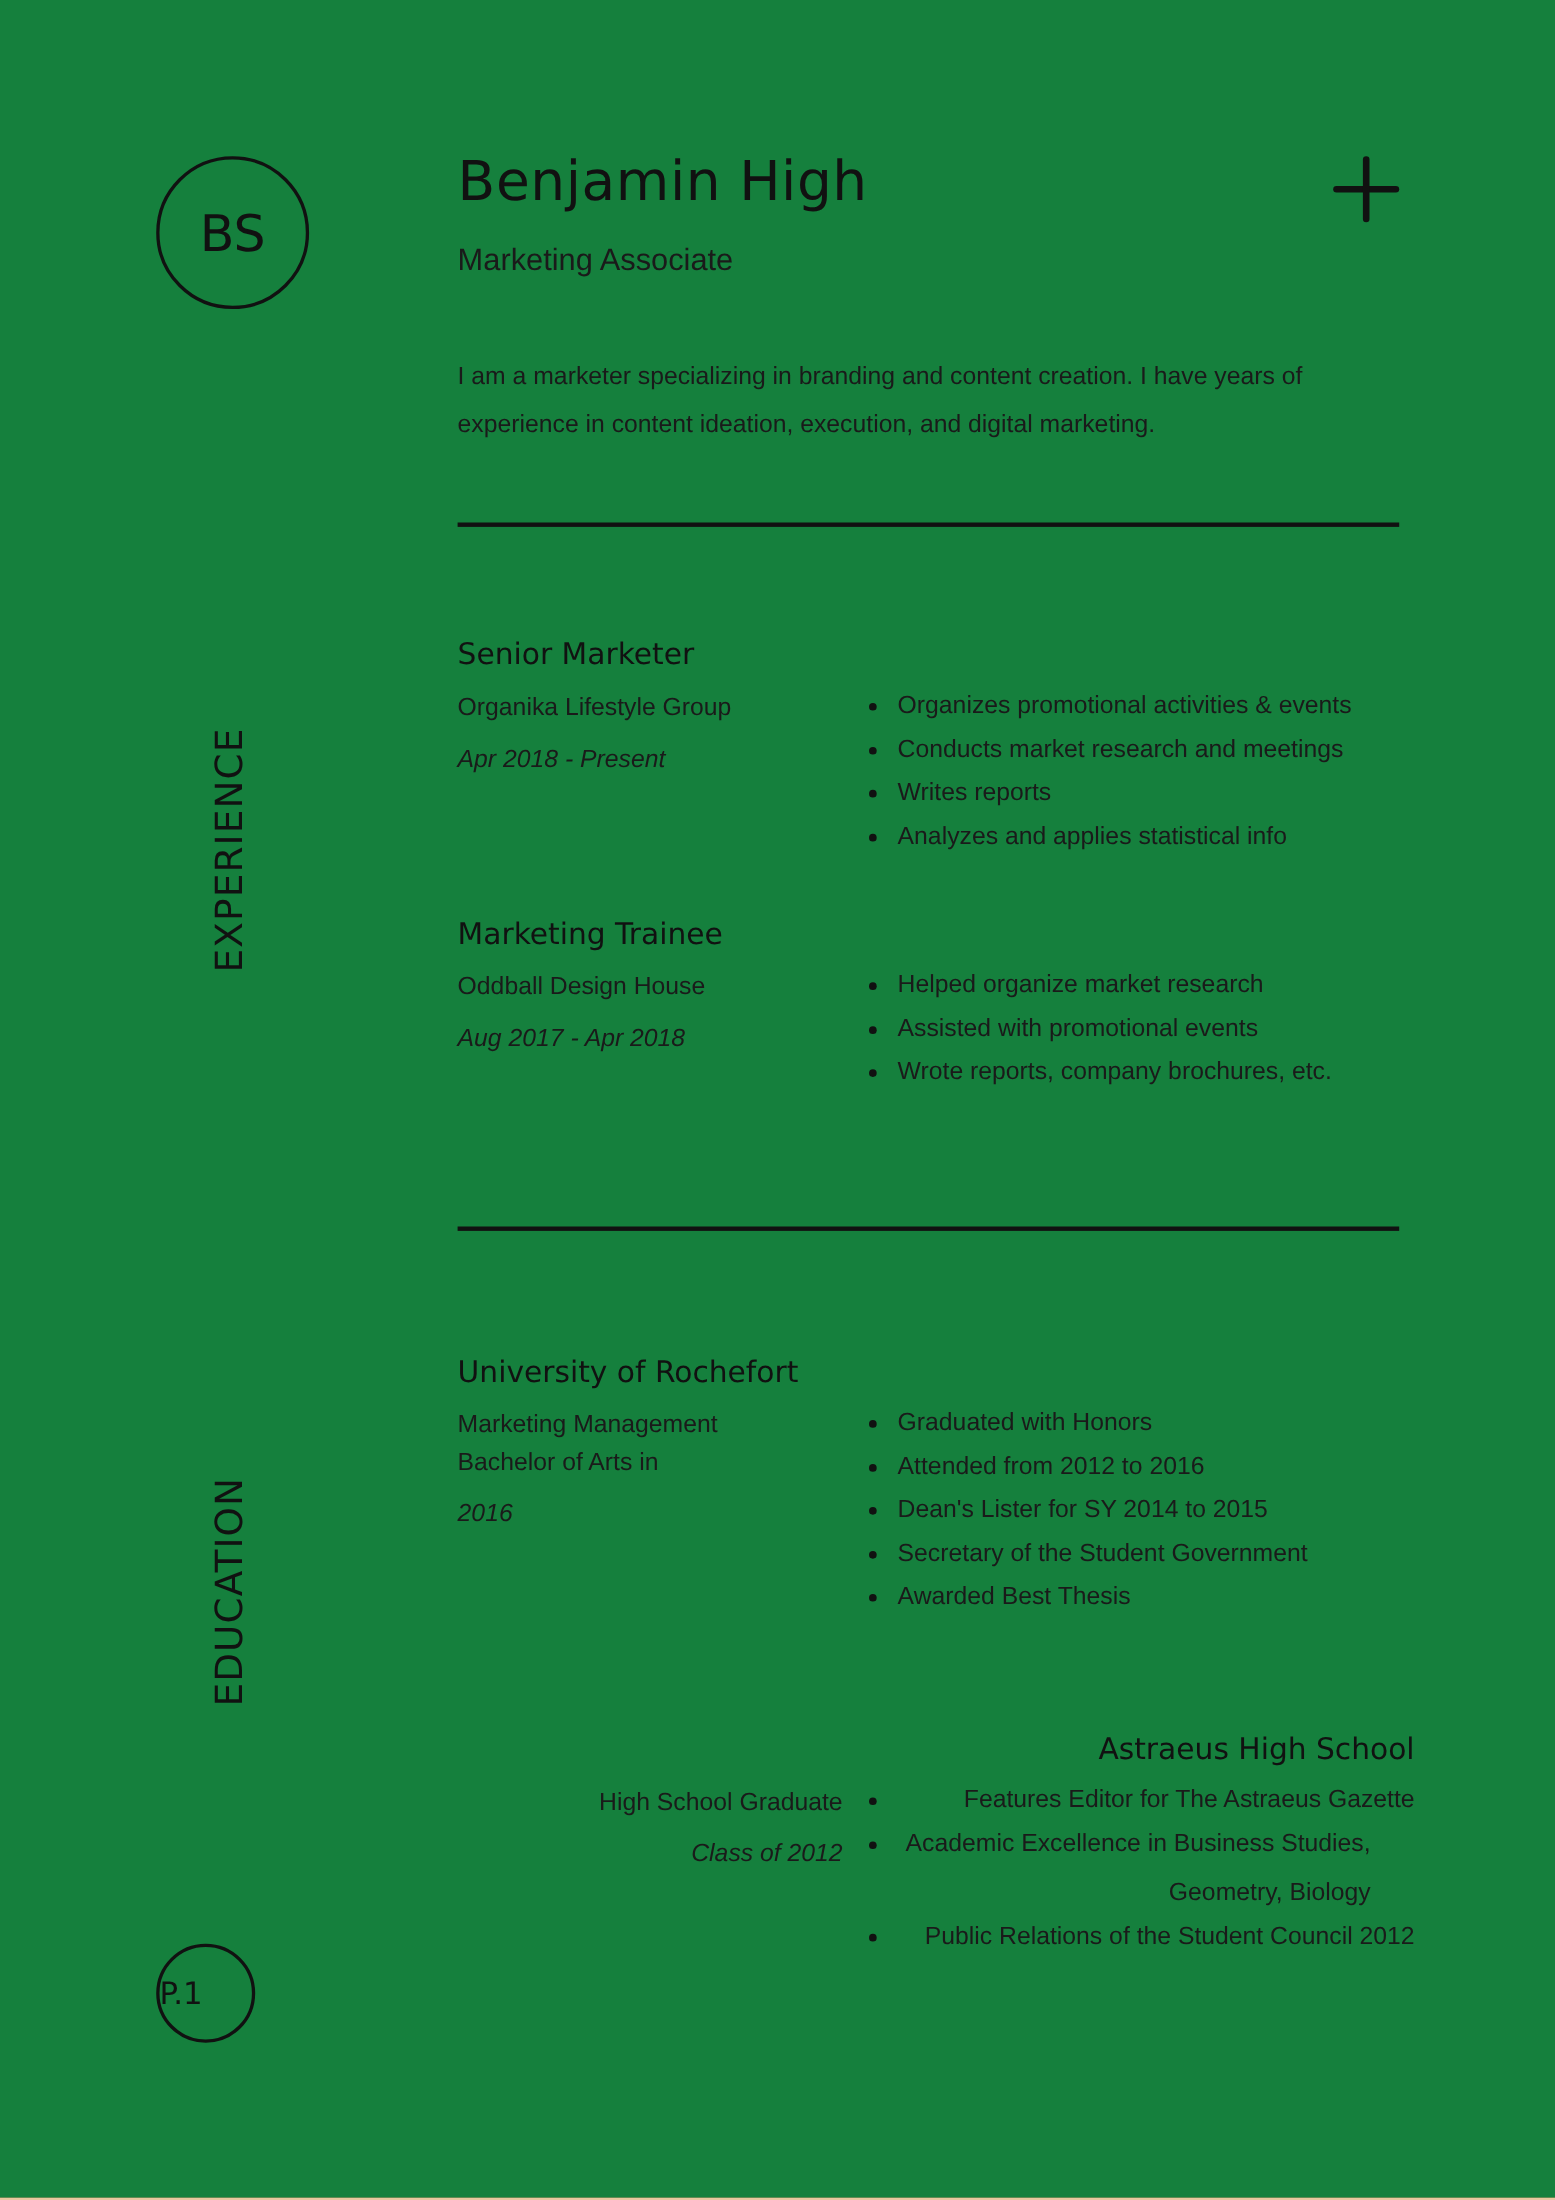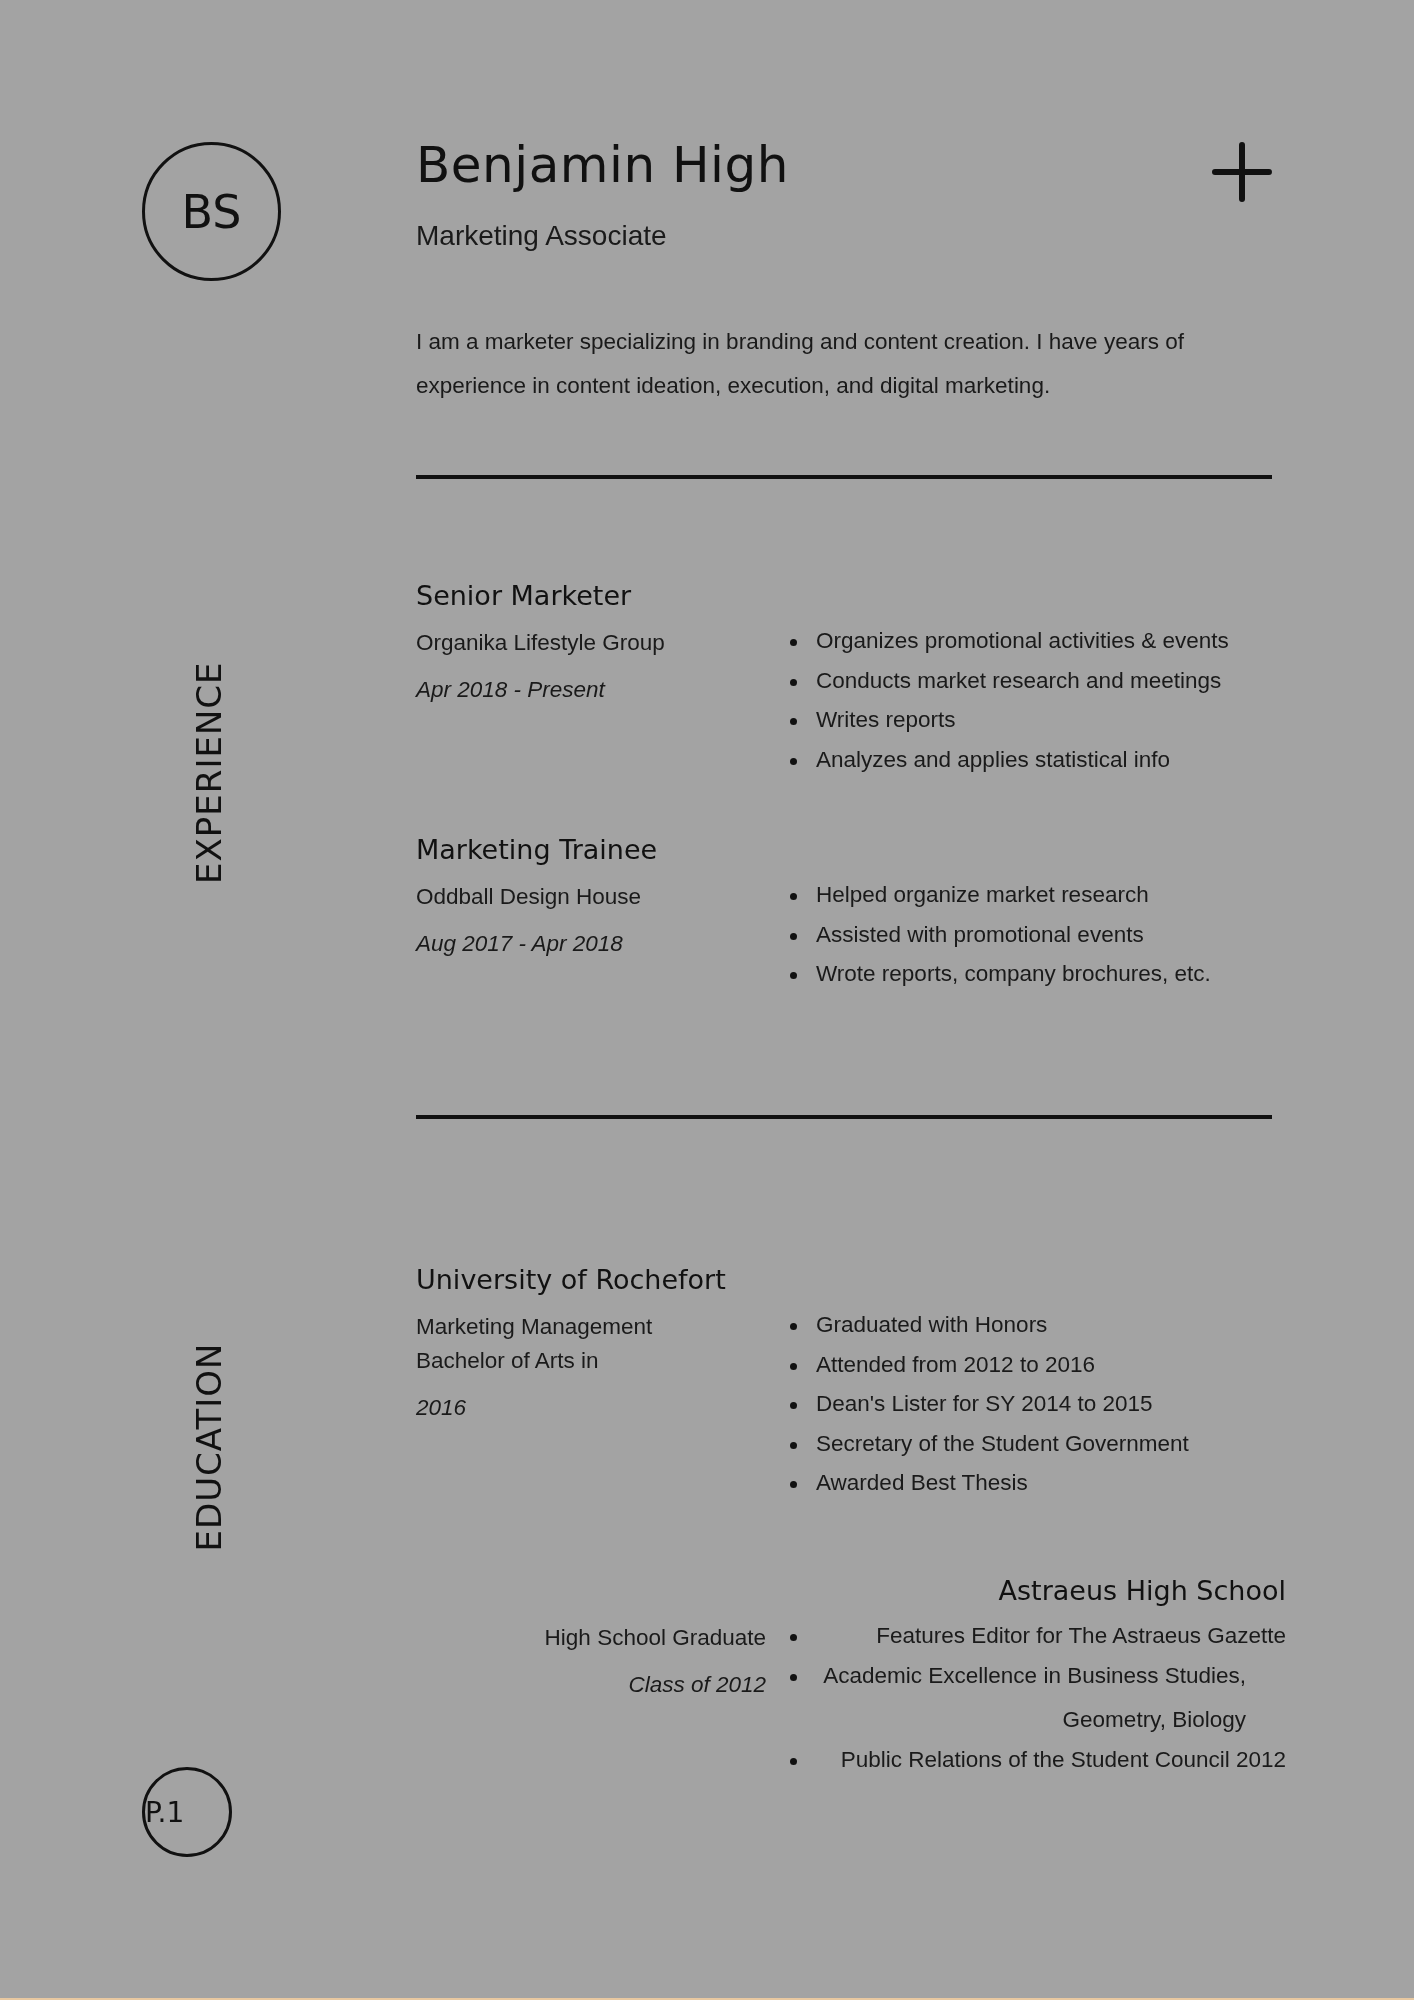--- a/index.html
+++ b/index.html
@@ -1,18 +1,18 @@
 <!DOCTYPE html>
 <html><head>
   <meta charset="utf-8">
   <style>
     * { margin: 0; padding: 0; box-sizing: border-box; }
     html, body { width: 1414px; height: 2000px; background: #ff7848; overflow: hidden; }
     body { position: relative; color: #111; font-family: "Liberation Sans", sans-serif; }
-    .page { position: absolute; left: 0; top: 0; width: 1414px; height: 1998px; background: #a3a3a3; }
+    .page { position: absolute; left: 0; top: 0; width: 1414px; height: 1998px; background: #15803d; }
     .bottom-strip { position: absolute; left: 0; bottom: 0; width: 1414px; height: 2px; background: #e8c8a0; }
 
     .monogram {
       position: absolute; left: 142px; top: 142px; width: 139px; height: 139px;
       border: 3.5px solid #111; border-radius: 50%;
       display: flex; align-items: center; justify-content: center;
       font-family: "DejaVu Sans", sans-serif; font-size: 46px; color: #111;
     }
 
     .name { position: absolute; left: 416px; top: 136px; font-family: "DejaVu Sans", sans-serif; font-size: 50px; font-weight: 500; letter-spacing: 0.5px; color: #111; }
@@ -103,21 +103,21 @@
           <li>Wrote reports, company brochures, etc.</li>
         </ul>
       </div>
     </div>
   </div>
 
   <div class="divider" style="top:1115px;"></div>
 
   <div class="side-label" style="left:103px; top:1427px; width:212px; text-align:center;">EDUCATION</div>
 
-  <div class="entry" style="top:1264px;">
+  <div class="entry" style="top:1232px;">
     <div class="entry-title">University of Rochefort</div>
     <div class="entry-body">
       <div class="entry-left">
         <div class="org">Marketing Management</div>
         <div class="org">Bachelor of Arts in</div>
         <div class="date">2016</div>
       </div>
       <div class="entry-right">
         <ul>
           <li>Graduated with Honors</li>

